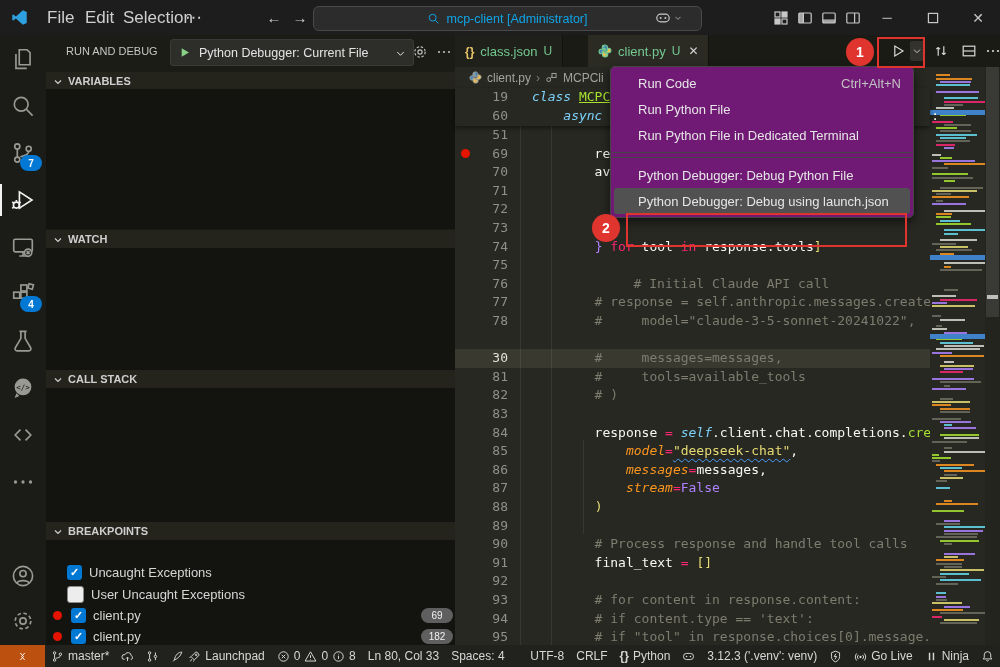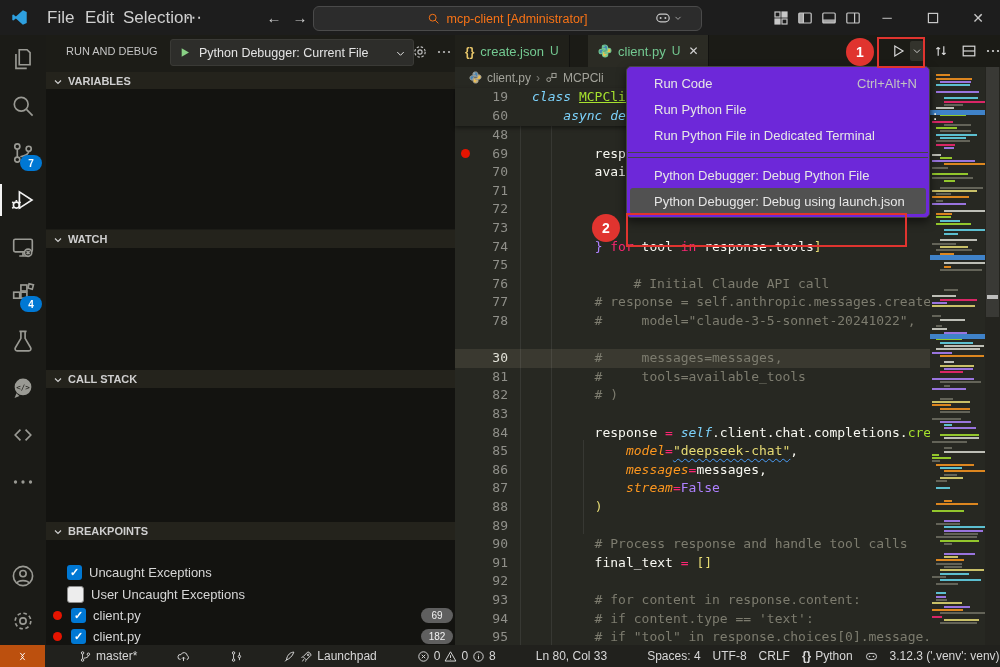--- a/index.html
+++ b/index.html
@@ -5,21 +5,21 @@
   html,body{margin:0;padding:0;background:#111;}
   #app{position:relative;width:1000px;height:667px;overflow:hidden;background:#1b1b17;
        font-family:"Liberation Sans",sans-serif;color:#cccccc;font-size:13px;-webkit-font-smoothing:antialiased;}
   .abs{position:absolute;}
   svg{display:block;}
   .ic svg{width:16px;height:16px;stroke:currentColor;fill:none;stroke-width:1.2;}
   
   #titlebar{position:absolute;left:0;top:0;width:1000px;height:35px;background:#1d1d1d;}
   .tmenu{position:absolute;top:0;height:35px;display:flex;align-items:center;padding:0 9px;color:#cfcfcf;font-size:17px;}
   .navarrow{position:absolute;top:0;height:35px;width:24px;display:flex;align-items:center;justify-content:center;color:#cfcfcf;font-size:15px;}
-  #searchbox{position:absolute;left:313px;top:6px;width:387px;height:23px;background:#2c2c2c;border:1px solid #4a4a4a;border-radius:6px;display:flex;align-items:center;justify-content:center;gap:6px;color:#f97316;font-size:12.5px;}
+  #searchbox{position:absolute;left:313px;top:6px;width:387px;height:23px;background:#2c2c2c;border:1px solid #4a4a4a;border-radius:6px;display:flex;align-items:center;justify-content:center;gap:6px;color:#0ea5e9;font-size:12.5px;}
   .titlebtn{position:absolute;top:0;height:35px;display:flex;align-items:center;justify-content:center;color:#c8c8c8;}
   
   #activitybar{position:absolute;left:0;top:35px;width:46px;height:610px;background:#1b1b17;border-right:1px solid #26261f;}
   .ab-item{position:absolute;left:0;width:46px;height:46px;display:flex;align-items:center;justify-content:center;color:#9a9a94;}
   .ab-item.active{color:#f2f2f2;}
   .ab-item.active::before{content:"";position:absolute;left:0;top:7px;bottom:7px;width:2px;background:#f2f2f2;}
   .ab-item svg{width:24px;height:24px;stroke:currentColor;fill:none;stroke-width:1.1;}
   .ab-badge{position:absolute;right:4px;bottom:5px;min-width:16px;height:16px;border-radius:9px;background:#0078d4;color:#fff;
             font-size:10px;display:flex;align-items:center;justify-content:center;padding:0 3px;font-weight:bold;}
   
@@ -59,32 +59,32 @@
   .tok-st{color:#e6db74}.tok-pu{color:#ae81ff}
   .tok-stw{color:#e6db74;text-decoration:underline wavy #4a9df8;text-decoration-thickness:1px;text-underline-offset:3px;}
   #sticky{position:absolute;left:455px;top:88px;width:475px;height:38px;background:#272822;box-shadow:0 2px 4px rgba(0,0,0,.45);z-index:5;}
   .iguide{position:absolute;width:1px;background:rgba(255,255,255,0.08);}
   
   #minimap{position:absolute;left:930px;top:67px;width:55px;height:578px;background:#272822;overflow:hidden;}
   #scrollbar{position:absolute;left:985px;top:67px;width:15px;height:578px;background:#24241f;}
   #scroll-slider{position:absolute;left:1px;top:0;width:13px;height:250px;background:rgba(121,121,121,0.25);}
   #scroll-tick{position:absolute;left:2px;top:228px;width:11px;height:4px;background:rgba(235,235,235,0.75);}
   
-  #ctxmenu{position:absolute;left:626px;top:66px;width:302px;background:#6d28d9;border:1px solid #454545;border-radius:5px;
+  #ctxmenu{position:absolute;left:610px;top:66px;width:302px;background:#701a75;border:1px solid #454545;border-radius:5px;
            box-shadow:0 4px 10px rgba(0,0,0,.55);z-index:40;padding:3px 0;color:#e6e6e6;font-size:13px;}
   .mi{height:26px;display:flex;align-items:center;padding:0 12px 0 27px;}
   .mi .sc{margin-left:auto;color:#c2c2c2;}
   .mi.hl{background:#515151;margin:0 3px;border-radius:3px;padding-left:24px;}
   .msep{height:1px;background:#454545;margin:4px 1px;}
   
   #statusbar{position:absolute;left:0;top:645px;width:1000px;height:22px;background:#21211d;display:flex;align-items:center;font-size:12px;color:#d7d7d7;z-index:30;}
   .st-item{display:flex;align-items:center;gap:4px;padding:0 6px;height:22px;white-space:nowrap;}
   .st-item svg{width:13px;height:13px;stroke:currentColor;fill:none;stroke-width:1.2;}
   #st-remote{background:#bc500e;color:#fff;width:33px;justify-content:center;}
-  .st-left{display:flex;align-items:center;gap:28px;}
+  .st-left{display:flex;align-items:center;}
   .st-right{display:flex;align-items:flex-end;margin-left:auto;}
   
   .anno-circle{position:absolute;width:28px;height:28px;border-radius:50%;background:#e0342f;color:#fff;font-weight:bold;font-size:14px;
                display:flex;align-items:center;justify-content:center;z-index:60;}
   .anno-box{position:absolute;border:2.5px solid #e0342f;z-index:55;}
 </style>
 </head>
 <body>
 
 <div id="app">
@@ -344,21 +344,21 @@
           <div class="bp-dot"></div>
           <div class="chk on">✓</div>
           <div>client.py</div>
           <div class="bp-badge">182</div>
         </div>
       </div>
     </div>
   <div id="tabbar">
       <div class="tab" style="left: 0px; background: rgb(32, 32, 26);">
         <div class="ic"><span style="color:#e8c66a;font-weight:bold;font-size:12px">{}</span></div>
-        <div>create.json</div>
+        <div>class.json</div>
         <div class="dirty">U</div>
       </div>
       <div class="tab" style="left: 133px; background: rgb(43, 43, 36);">
         <div class="ic">
           <svg viewBox="0 0 16 16" stroke="none" style="width:14px;height:14px">
             <path fill="#4584b6" d="M7.9 1.2c-2 0-3 .9-3 2.1v1.9h3.2v.7H3.6c-1.5 0-2.4 1-2.4 2.6 0 1.6.9 2.7 2.4 2.7h1.3V9.6c0-1.4 1.1-2.4 2.6-2.4h3.3V3.3c0-1.2-1-2.1-2.9-2.1z"></path>
             <path fill="#f2c14e" d="M8.1 14.8c2 0 3-.9 3-2.1v-1.9H7.9v-.7h4.5c1.5 0 2.4-1 2.4-2.6 0-1.6-.9-2.7-2.4-2.7h-1.3v1.6c0 1.4-1.1 2.4-2.6 2.4H5.2v3.9c0 1.2 1 2.1 2.9 2.1z"></path>
             <circle cx="6.5" cy="2.9" r=".6" fill="#fff"></circle>
             <circle cx="9.5" cy="13.1" r=".6" fill="#fff"></circle>
           </svg>
@@ -411,21 +411,21 @@
         <svg viewBox="0 0 16 16" stroke="#ee9d28" style="width: 13px; height: 13px;">
           <circle cx="4.6" cy="10.6" r="2.4"></circle>
           <rect x="8.6" y="3" width="5" height="5"></rect>
           <path d="M6.4 8.9 8.8 7"></path>
         </svg>
       </span>
       <span>MCPCli</span>
     </div>
   <div id="editor">
       <div class="cl-row" style="top: 38px;">
-        <div class="gut">48</div>
+        <div class="gut">51</div>
         <div class="ctext"></div>
       </div>
       <div class="cl-row" style="top: 56.6px;">
         <div class="gut"><div class="gutdot"></div>69</div>
         <div class="ctext"><span class="tok-tx">        resp</span></div>
       </div>
       <div class="cl-row" style="top: 75.2px;">
         <div class="gut">70</div>
         <div class="ctext"><span class="tok-tx">        avai</span></div>
       </div>

